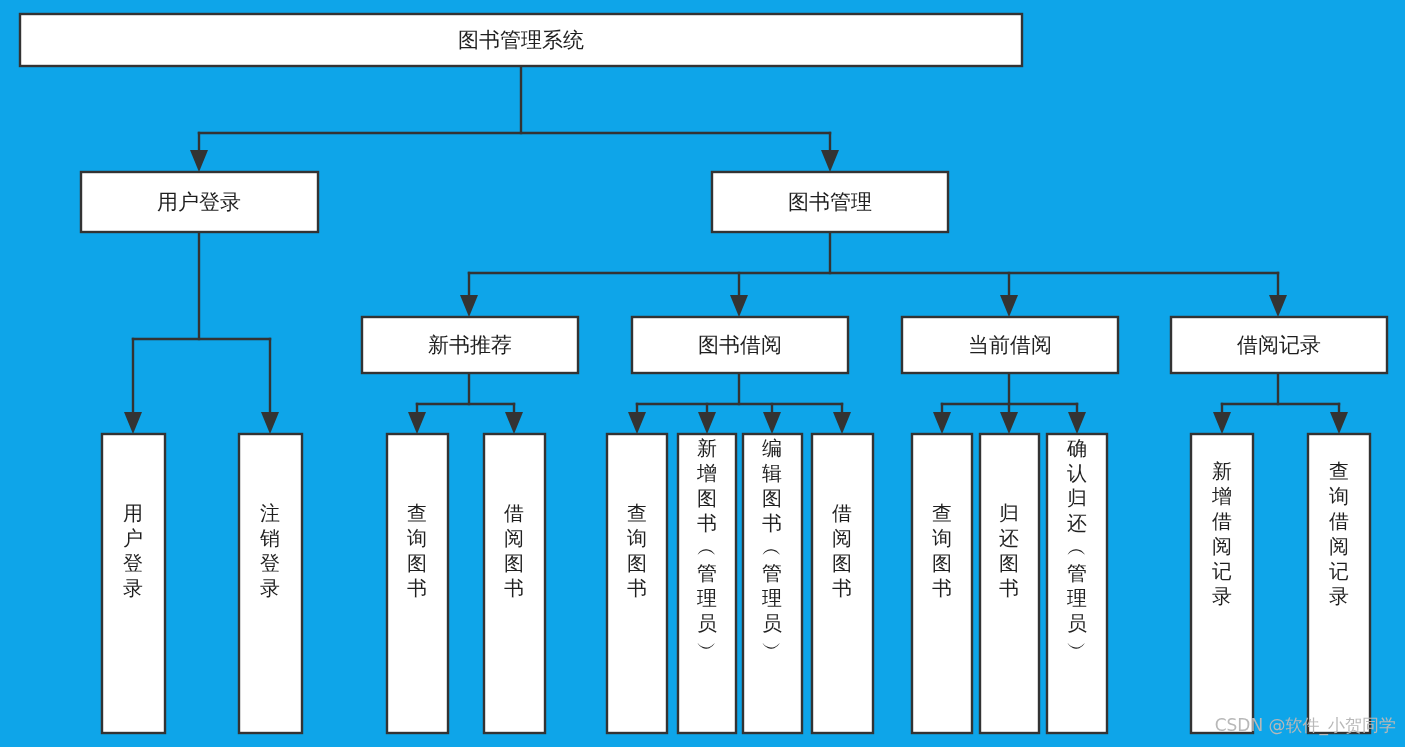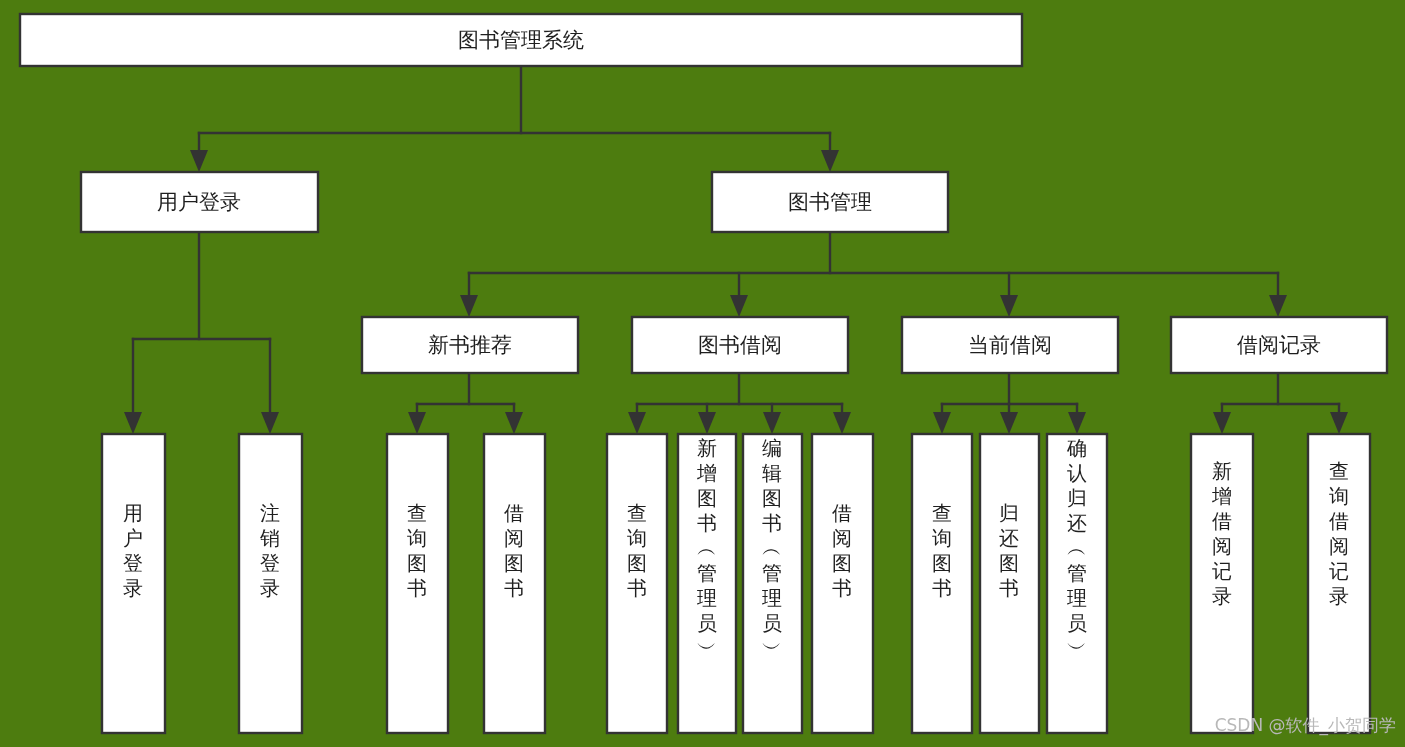--- a/index.html
+++ b/index.html
@@ -8,21 +8,21 @@
     padding: 0;
     background: #ffffff;
   }
   body {
     font-family: "DejaVu Sans", "Liberation Sans", sans-serif;
   }
   #diagram-root {
     position: relative;
     width: 1405px;
     height: 747px;
-    background: #4d7c0f;
+    background: #0ea5e9;
     overflow: hidden;
   }
   svg#tree-svg {
     position: absolute;
     left: 0;
     top: 0;
     width: 1405px;
     height: 747px;
     display: block;
   }

